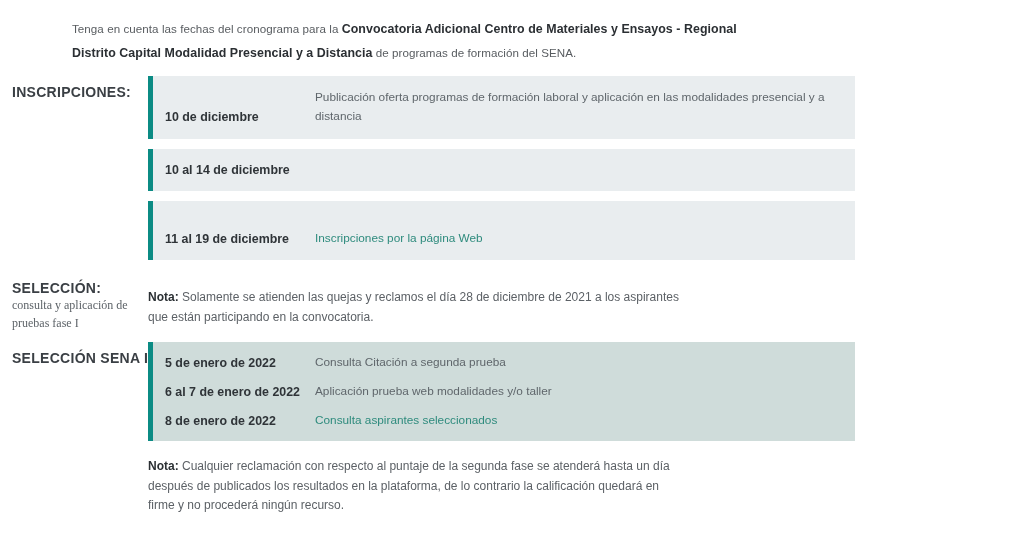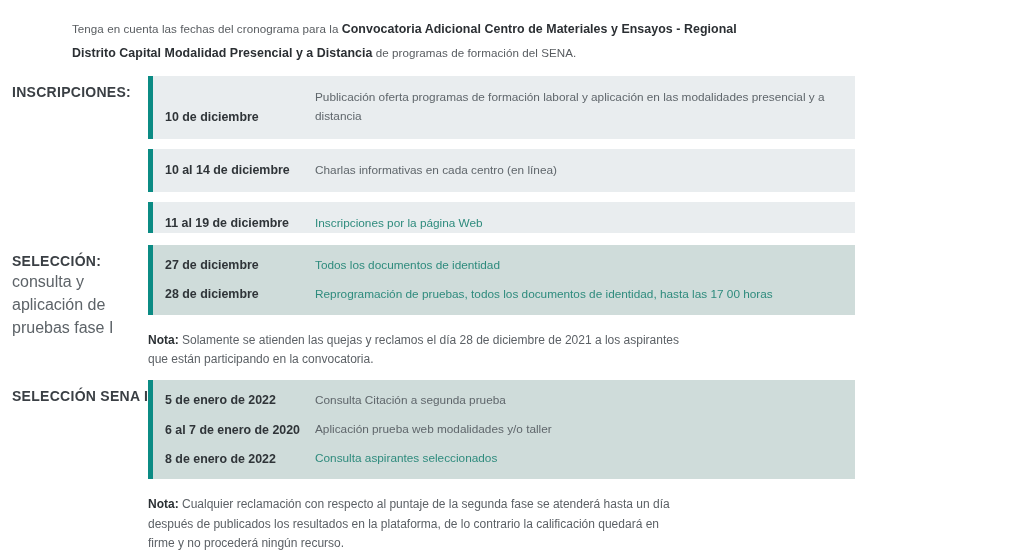--- a/index.html
+++ b/index.html
@@ -54,25 +54,26 @@
   }
   .label-col .lbl-title {
     font-size: 14px;
     font-weight: bold;
     color: #3a3f44;
     letter-spacing: 0.02em;
     white-space: nowrap;
     display: block;
   }
   .label-col .lbl-sub {
-    font-size: 16px;
+    font-size: 12px;
     color: #5d6368;
     line-height: 1.45;
     display: block;
     margin-top: 1px;
+    font-family: Liberation Serif, serif;
   }
   .blocks-col {
     flex: 1 1 auto;
     min-width: 0;
     padding-right: 169px;
   }
 
   
   .block {
     display: flex;
@@ -157,75 +158,61 @@
                 <div class="cell-desc">Publicación oferta programas de formación laboral y aplicación en las modalidades presencial y a distancia</div>
               </div>
             </div>
           </div>
           <div class="sp-10"></div>
           <div class="block tint-gray">
             <div class="accent"></div>
             <div class="block-body">
               <div class="row" style="padding-top: 12px; padding-bottom: 12px;">
                 <div class="cell-date">10 al 14 de diciembre</div>
-                <div class="cell-desc">Charlas informativas en cada centro (en línea)</div>
               </div>
             </div>
           </div>
           <div class="sp-10"></div>
           <div class="block tint-gray">
             <div class="accent"></div>
             <div class="block-body">
-              <div class="row" style="padding-top: 12px; padding-bottom: 0;">
+              <div class="row" style="padding-top: 12px; padding-bottom: 12px; margin-top: 16px;">
                 <div class="cell-date">11 al 19 de diciembre</div>
                 <div class="cell-desc link">Inscripciones por la página Web</div>
               </div>
             </div>
           </div>
         </div>
       </div>
       <div class="sp-12"></div>
       <div class="section">
         <div class="label-col">
           <span class="lbl-title">SELECCIÓN:</span>
           <span class="lbl-sub">consulta y aplicación de pruebas fase I</span>
         </div>
         <div class="blocks-col">
-          <div class="block tint-pale">
-            <div class="accent"></div>
-            <div class="block-body">
-              <div class="row" style="padding-top: 11px; padding-bottom: 5px;">
-                <div class="cell-date">27 de diciembre</div>
-                <div class="cell-desc link">Todos los documentos de identidad</div>
-              </div>
-              <div class="row" style="padding-top: 5px; padding-bottom: 11px;">
-                <div class="cell-date">28 de diciembre</div>
-                <div class="cell-desc link">Reprogramación de pruebas, todos los documentos de identidad, hasta las 17 00 horas</div>
-              </div>
-            </div>
-          </div>
           <div class="sp-16"></div>
           <p class="nota" style="margin: 0px;"><b>Nota:</b><span> Solamente se atienden las quejas y reclamos el día 28 de diciembre de 2021 a los aspirantes que están participando en la convocatoria.</span></p>
         </div>
       </div>
       <div class="sp-10"></div>
       <div class="section">
         <div class="label-col">
           <span class="lbl-title">SELECCIÓN SENA II:</span>
         </div>
         <div class="blocks-col">
           <div class="block tint-pale">
             <div class="accent"></div>
             <div class="block-body">
               <div class="row" style="padding-top: 11px; padding-bottom: 5px;">
                 <div class="cell-date">5 de enero de 2022</div>
                 <div class="cell-desc">Consulta Citación a segunda prueba</div>
               </div>
               <div class="row" style="padding-top: 5px; padding-bottom: 5px;">
-                <div class="cell-date">6 al 7 de enero de 2020</div>
+                <div class="cell-date">6 al 7 de enero de 2022</div>
                 <div class="cell-desc">Aplicación prueba web modalidades y/o taller</div>
               </div>
               <div class="row" style="padding-top: 5px; padding-bottom: 11px;">
                 <div class="cell-date">8 de enero de 2022</div>
                 <div class="cell-desc link">Consulta aspirantes seleccionados</div>
               </div>
             </div>
           </div>
           <div class="sp-16"></div>
           <p class="nota" style="margin: 0px;"><b>Nota:</b><span> Cualquier reclamación con respecto al puntaje de la segunda fase se atenderá hasta un día después de publicados los resultados en la plataforma, de lo contrario la calificación quedará en firme y no procederá ningún recurso.</span></p>

